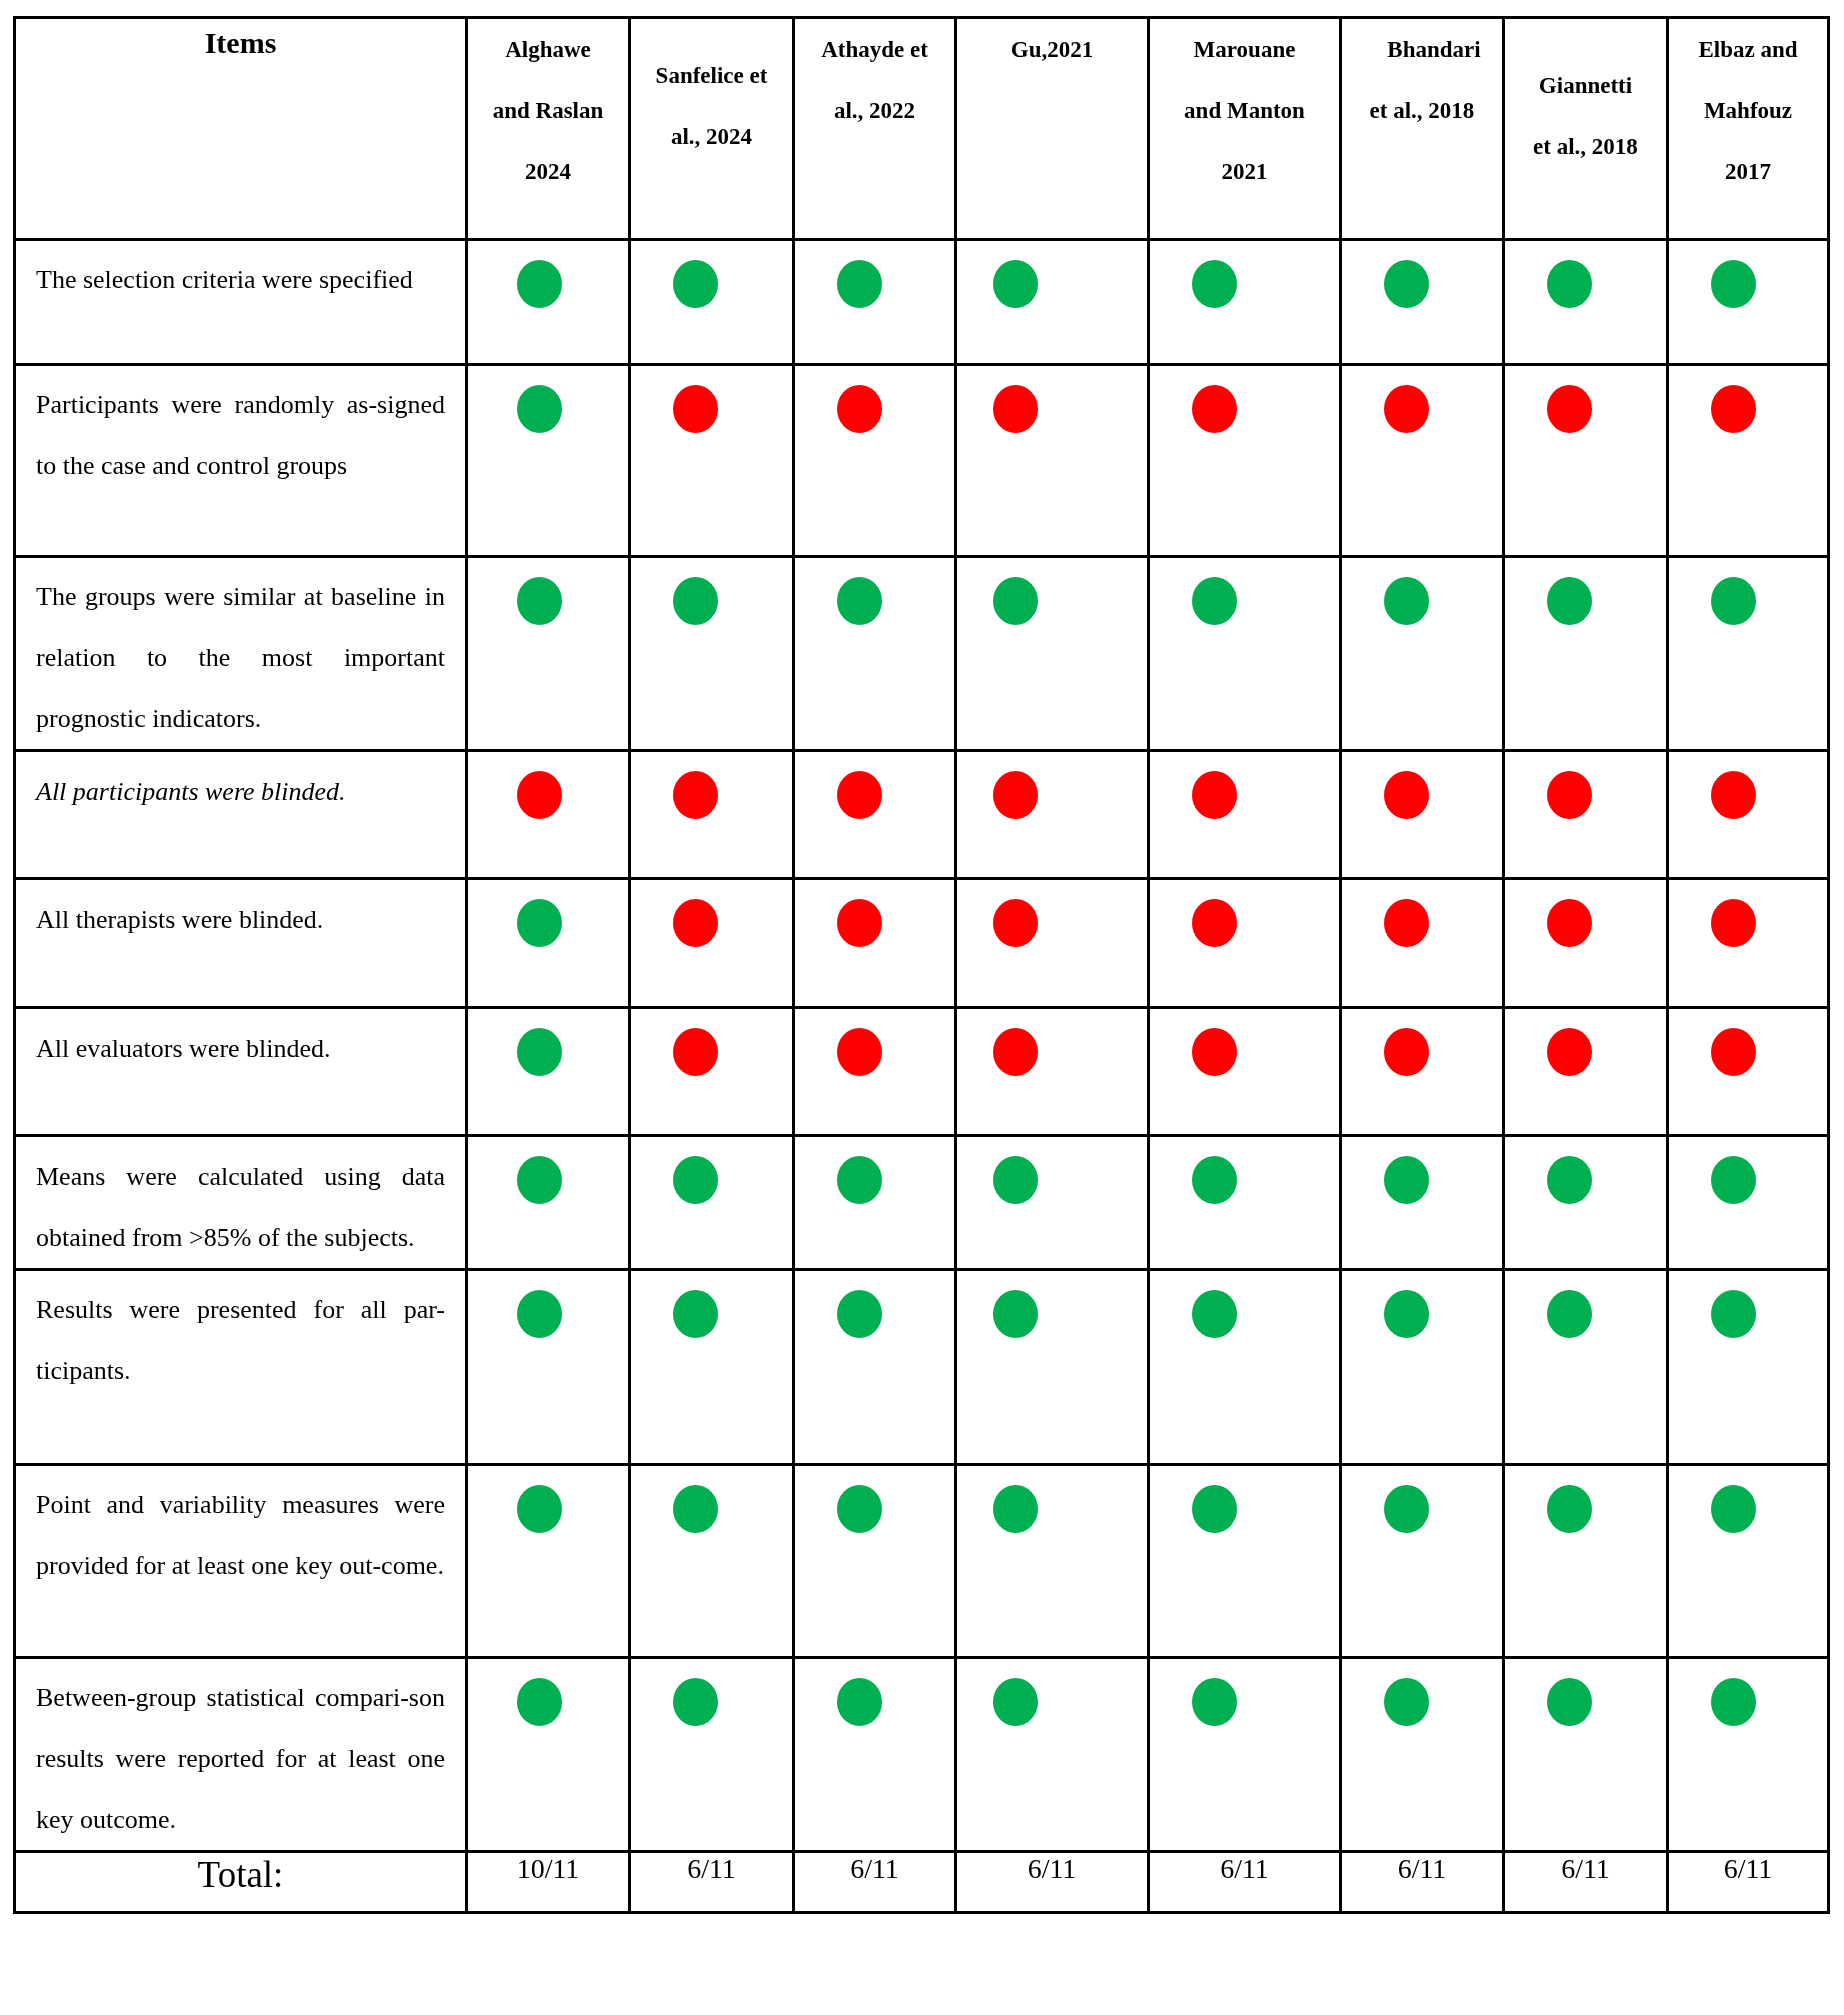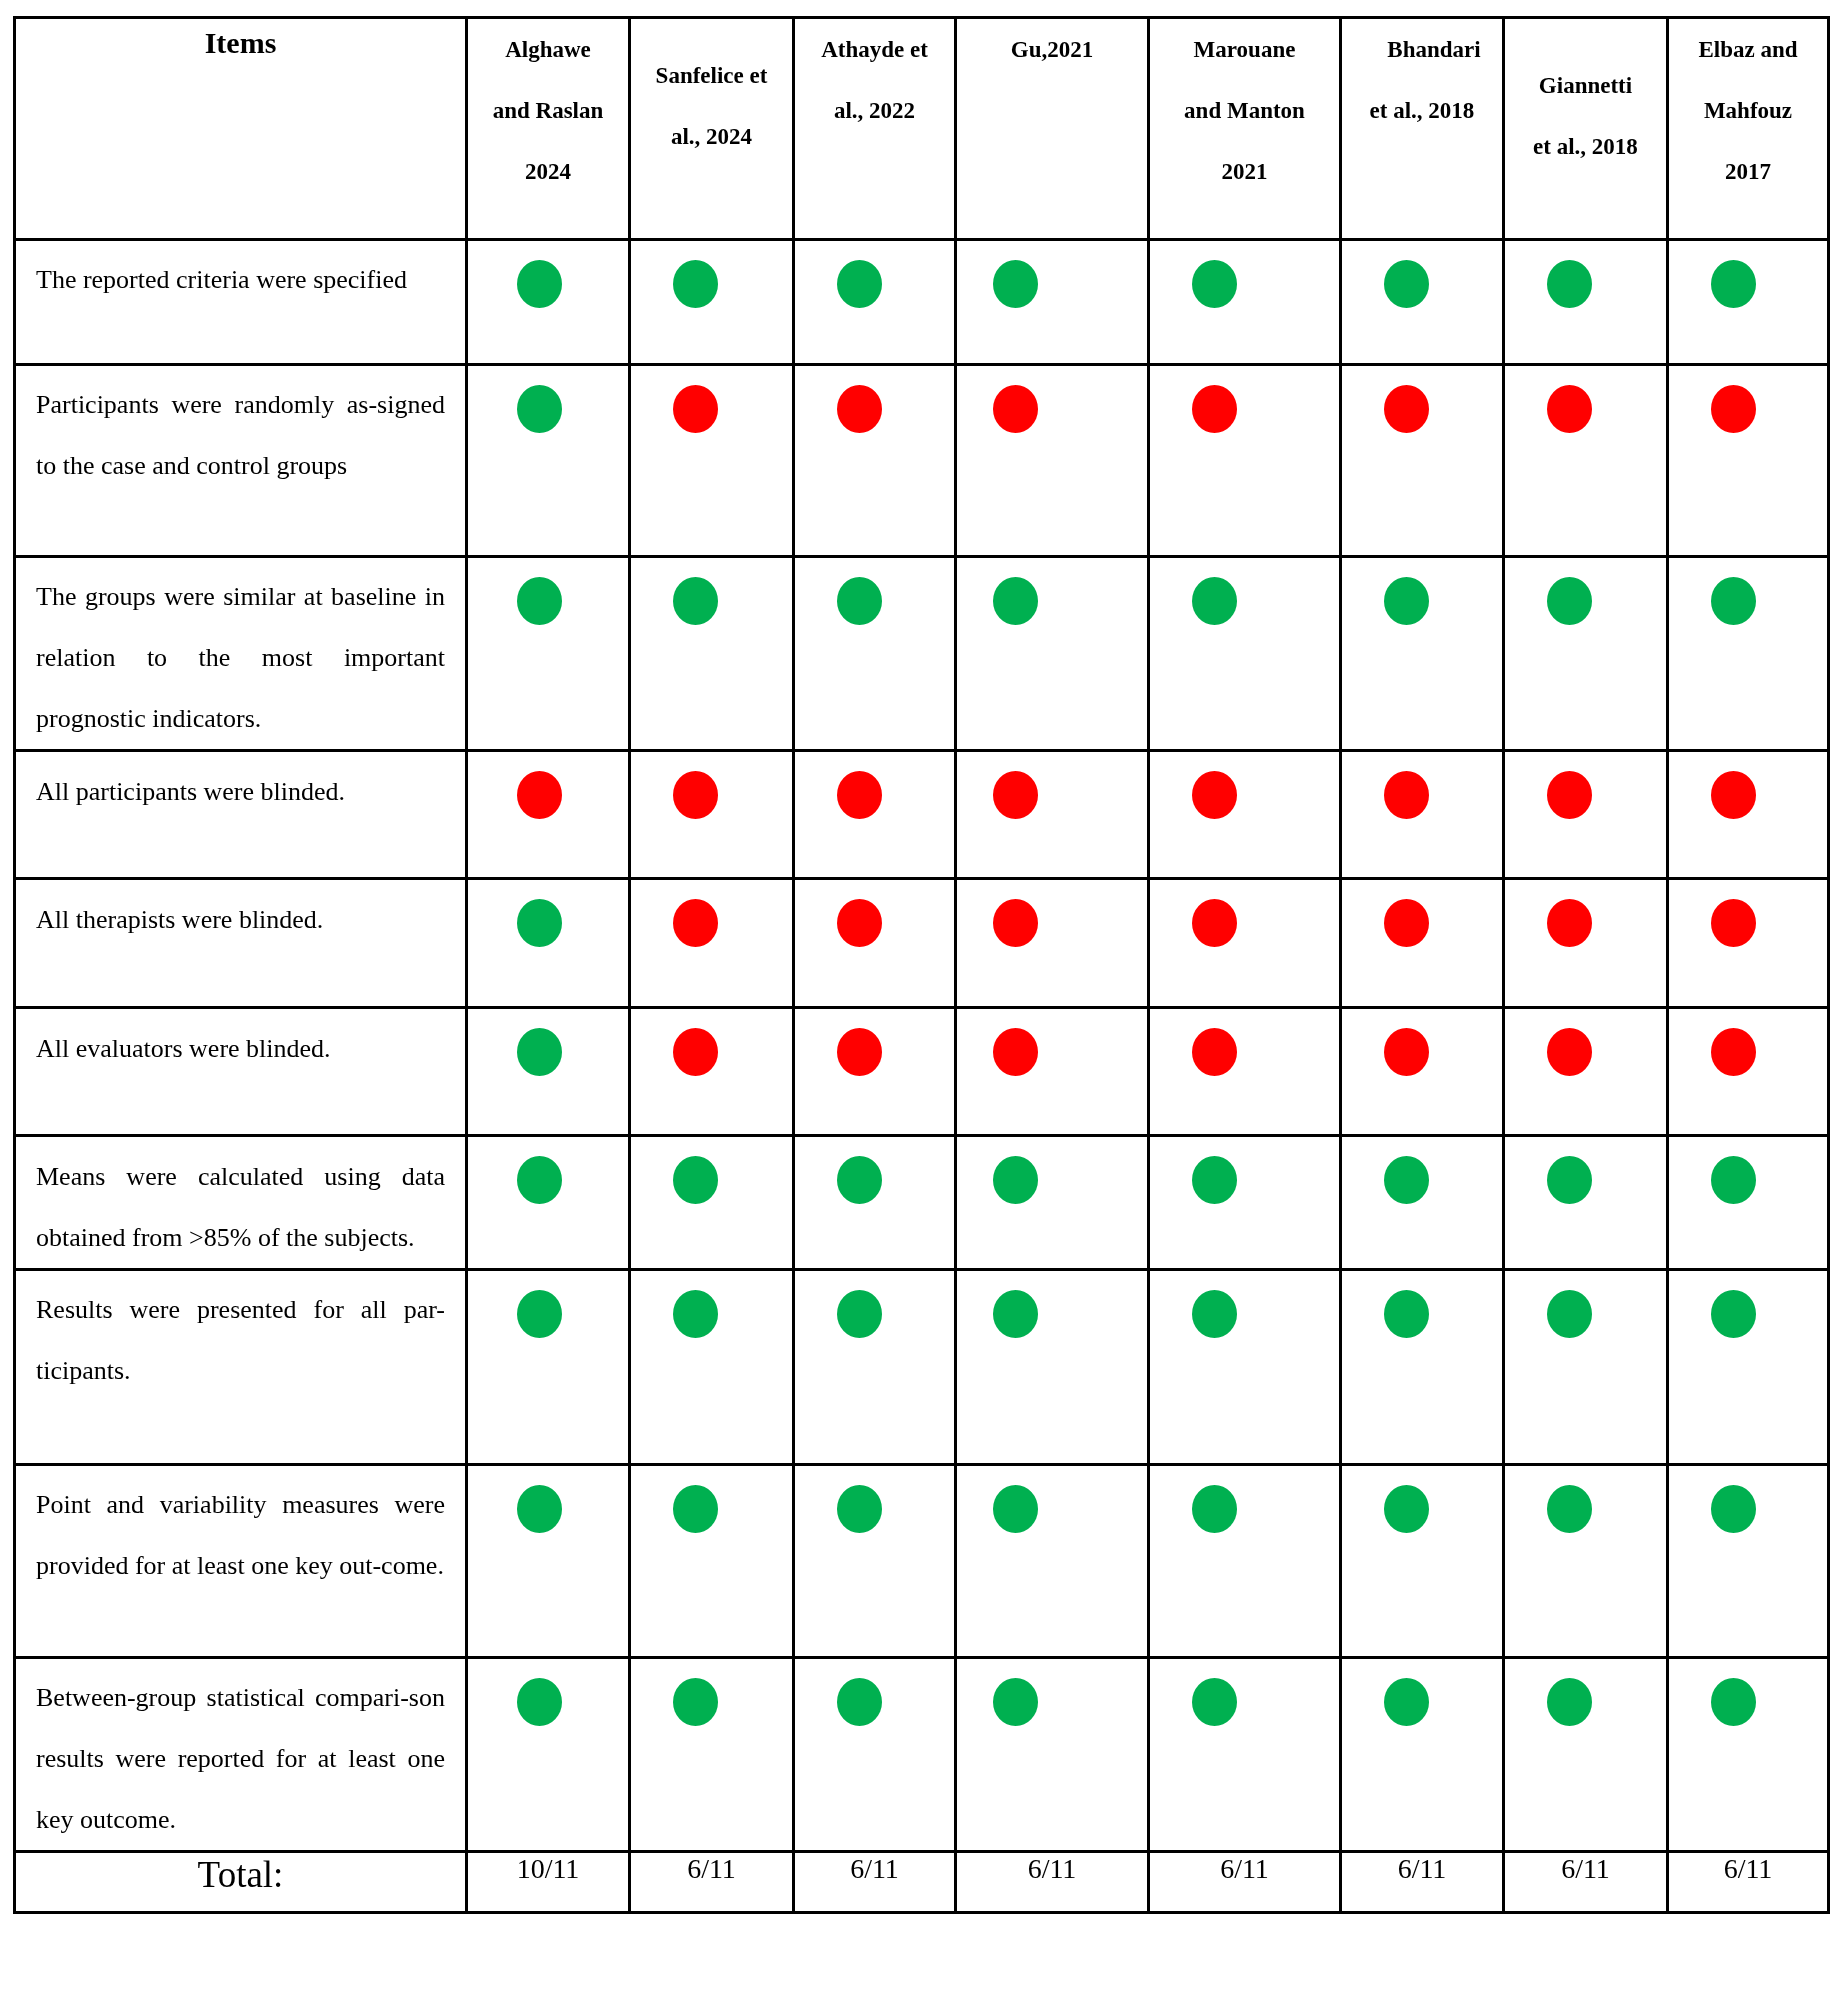--- a/index.html
+++ b/index.html
@@ -70,21 +70,21 @@
         <th>
           <div style="height: 61px;">Elbaz and</div>
           <div style="height: 61px;">Mahfouz</div>
           <div style="height: 61px;">2017</div>
         </th>
       </tr>
   </thead>
   <tbody id="tbody">
       <tr style="height: 125px;">
         <td>
-          <div class="item-text">The reported criteria were specified</div>
+          <div class="item-text">The selection criteria were specified</div>
         </td>
         <td class="dotcell">
           <span class="dot" style="background: rgb(0, 176, 80); top: 19px; left: 49px;"></span>
         </td>
         <td class="dotcell">
           <span class="dot" style="background: rgb(0, 176, 80); top: 19px; left: 42px;"></span>
         </td>
         <td class="dotcell">
           <span class="dot" style="background: rgb(0, 176, 80); top: 19px; left: 42px;"></span>
         </td>
@@ -155,21 +155,21 @@
         <td class="dotcell">
           <span class="dot" style="background: rgb(0, 176, 80); top: 19px; left: 42px;"></span>
         </td>
         <td class="dotcell">
           <span class="dot" style="background: rgb(0, 176, 80); top: 19px; left: 42px;"></span>
         </td>
         <td class="dotcell">
           <span class="dot" style="background: rgb(0, 176, 80); top: 19px; left: 42px;"></span>
         </td>
       </tr>
-      <tr style="height: 128px;">
+      <tr style="height: 128px; font-style: italic;">
         <td>
           <div class="item-text">All participants were blinded.</div>
         </td>
         <td class="dotcell">
           <span class="dot" style="background: rgb(255, 0, 0); top: 19px; left: 49px;"></span>
         </td>
         <td class="dotcell">
           <span class="dot" style="background: rgb(255, 0, 0); top: 19px; left: 42px;"></span>
         </td>
         <td class="dotcell">

